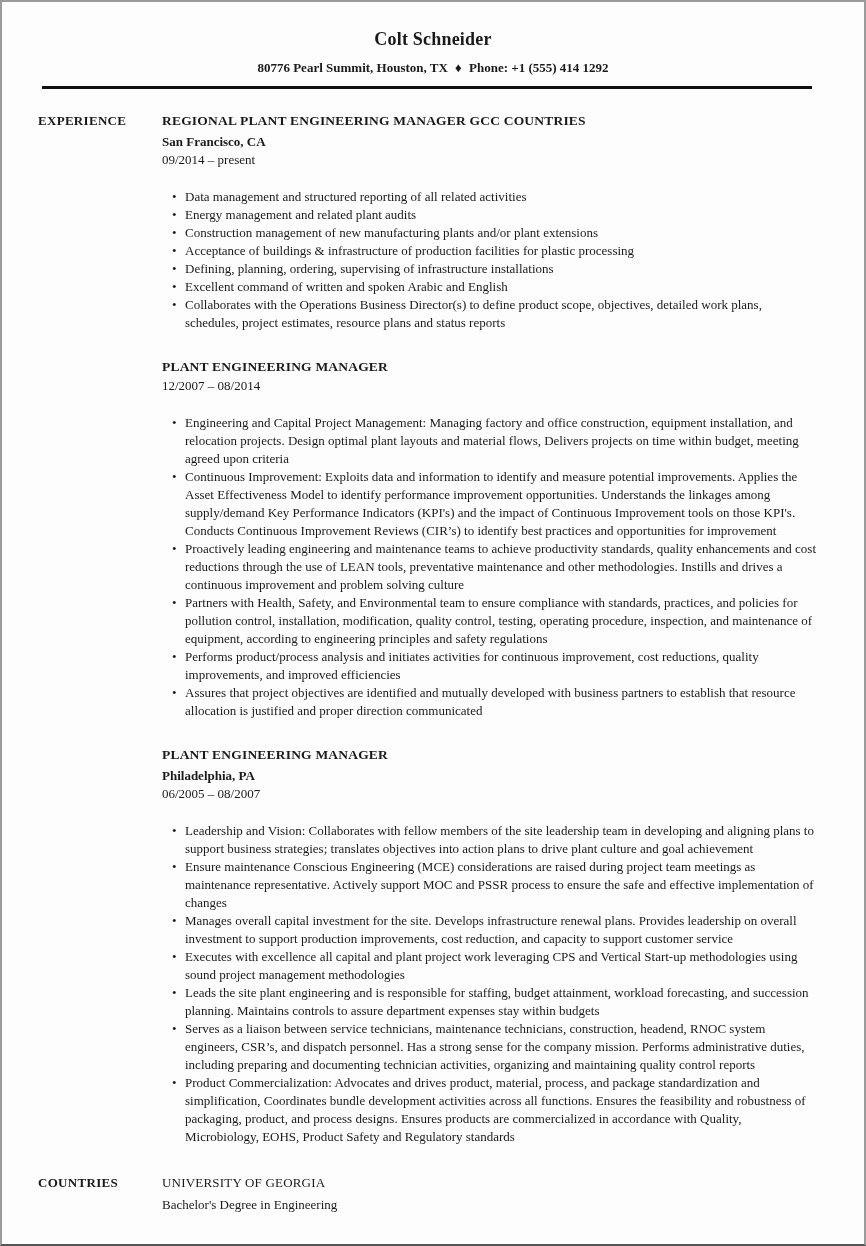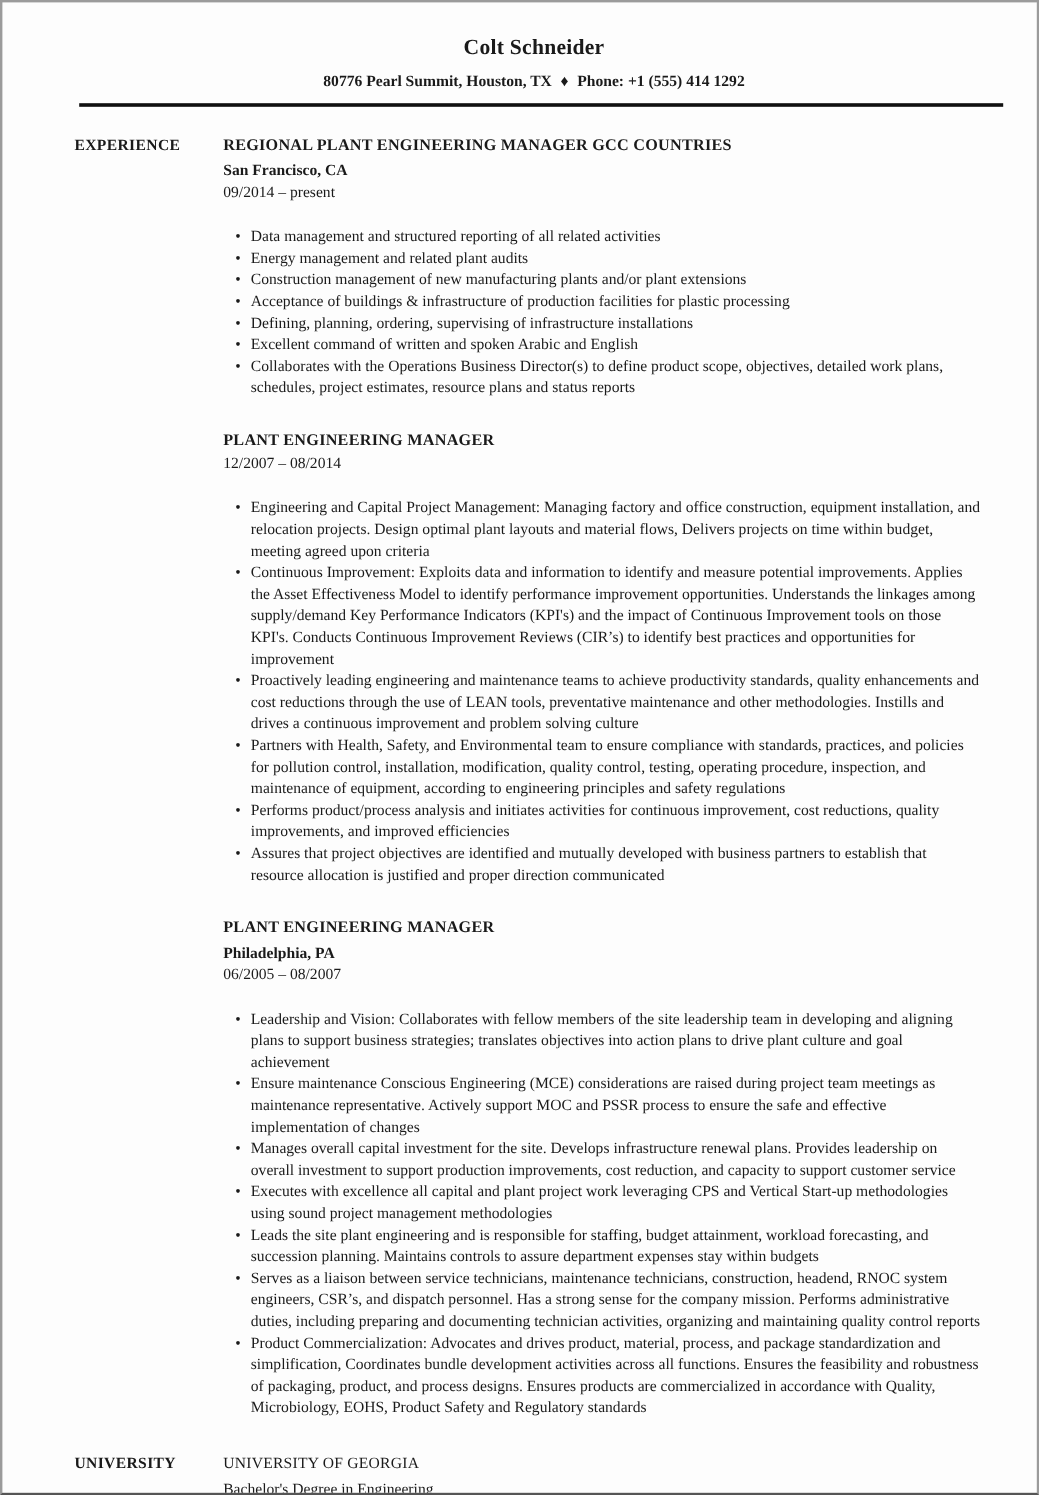--- a/index.html
+++ b/index.html
@@ -8,21 +8,20 @@
     width: 866px;
     height: 1246px;
     margin: 0 auto;
     background: #fdfdfd;
     border: 2px solid #9b9b9b;
     border-bottom-color: #555;
     box-sizing: border-box;
     overflow: hidden;
     font-family: "Liberation Serif", serif;
     color: #1a1a1a;
-    padding-left: 24px;
   }
   
   .header { text-align: center; }
   .name {
     margin: 26px 0 0 0;
     font-size: 18px;
     line-height: 22px;
     font-weight: bold;
     letter-spacing: 0.2px;
   }
@@ -161,20 +160,20 @@
           <li>Leads the site plant engineering and is responsible for staffing, budget attainment, workload forecasting, and succession planning. Maintains controls to assure department expenses stay within budgets</li>
           <li>Serves as a liaison between service technicians, maintenance technicians, construction, headend, RNOC system engineers, CSR’s, and dispatch personnel. Has a strong sense for the company mission. Performs administrative duties, including preparing and documenting technician activities, organizing and maintaining quality control reports</li>
           <li>Product Commercialization: Advocates and drives product, material, process, and package standardization and simplification, Coordinates bundle development activities across all functions. Ensures the feasibility and robustness of packaging, product, and process designs. Ensures products are commercialized in accordance with Quality, Microbiology, EOHS, Product Safety and Regulatory standards</li>
         </ul>
       </div>
 
     </div>
   </div>
 
   <div class="row education-row">
-    <div class="row-label">UNIVERSITY</div>
+    <div class="row-label">COUNTRIES</div>
     <div class="row-content">
       <div class="school">UNIVERSITY OF GEORGIA</div>
       <div class="degree">Bachelor's Degree in Engineering</div>
     </div>
   </div>
 
 </div>
 
 </body></html>

